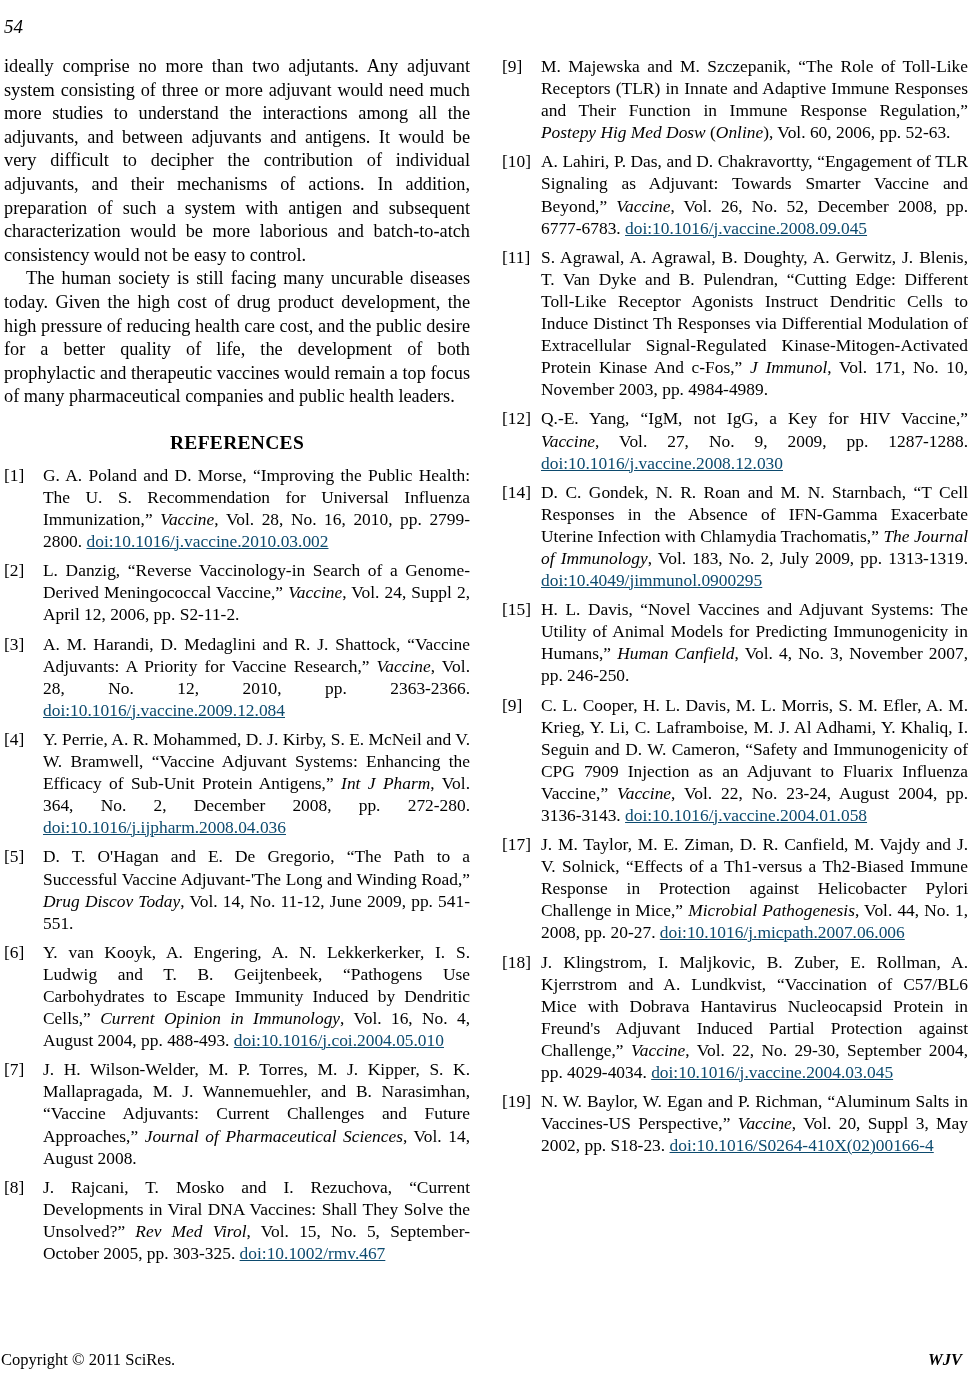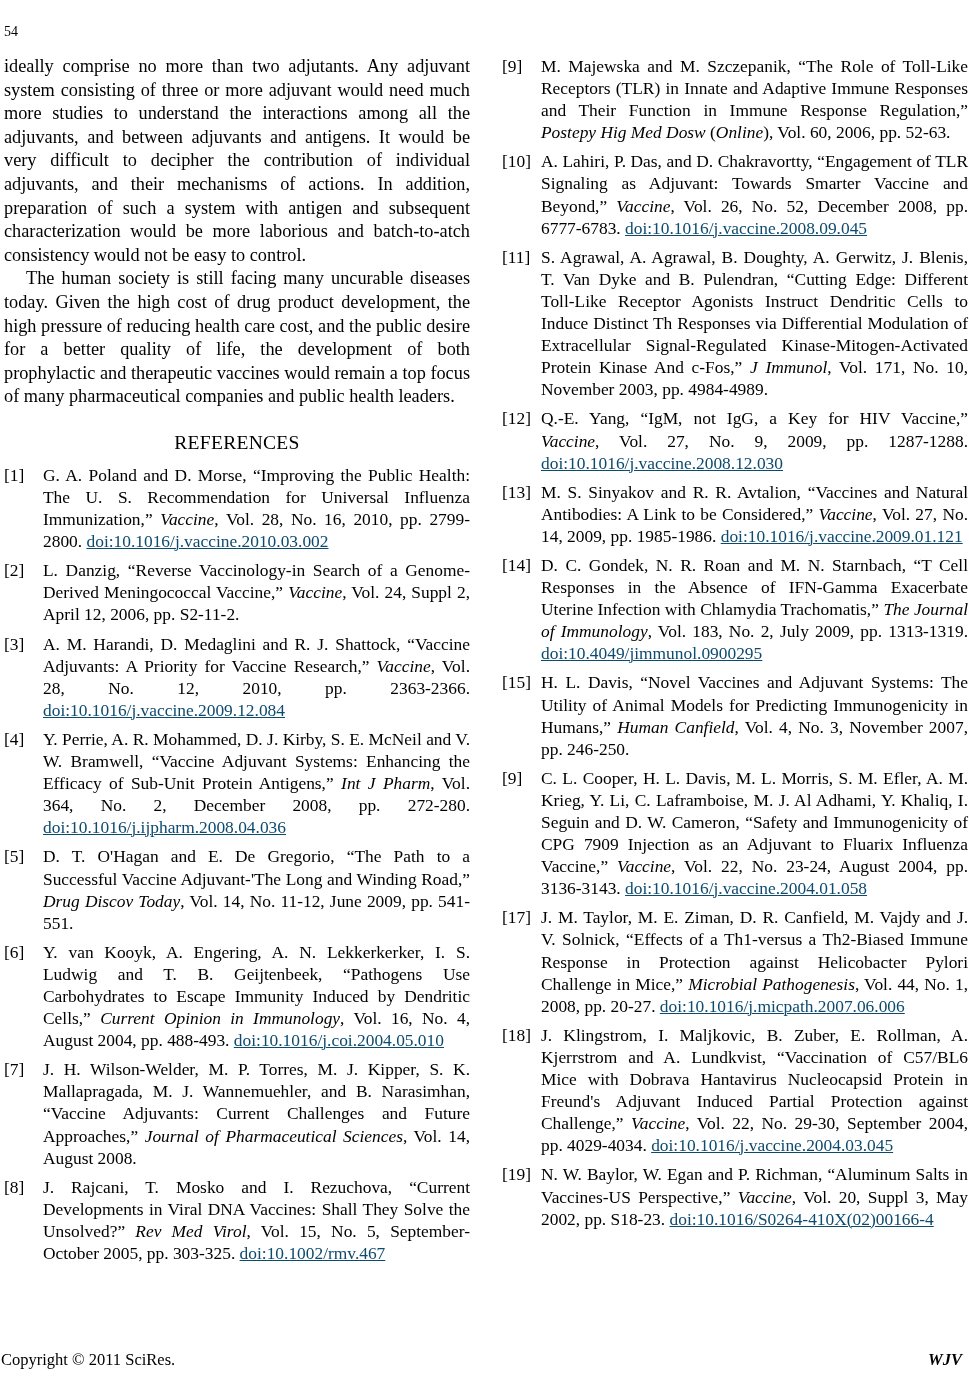--- a/index.html
+++ b/index.html
@@ -28,22 +28,23 @@
     position: absolute;
     top: 8px;
     left: 0;
     width: 969px;
     height: 26px;
     font-size: 16.5px;
   }
   .runhead .folio {
     position: absolute;
     left: 4px;
-    top: 16px;
-    font-size: 14px;
+    top: 8px;
+    font-size: 19px;
+    font-style: italic;
   }
   .runhead .title {
     position: absolute;
     left: 0;
     top: 0;
     width: 969px;
     text-align: center;
     font-size: 16.5px;
   }
 
@@ -70,21 +71,21 @@
     hyphens: none;
   }
   p.body.indent {
     text-indent: 22px;
   }
 
   h2.refs-head {
     margin: 23px 0 10px 0;
     text-align: center;
     font-size: 19.5px;
-    font-weight: normal;
+    font-weight: bold;
     letter-spacing: 0.3px;
   }
 
   
   .ref {
     display: flex;
     margin-bottom: 7px;
     font-size: 17.4px;
     line-height: 22.1px;
   }
@@ -195,24 +196,20 @@
           </div>
           <div class="ref">
             <span class="num">[11]</span>
             <span class="txt"><span>S. Agrawal, A. Agrawal, B. Doughty, A. Gerwitz, J. Blenis, T. Van Dyke and B. Pulendran, “Cutting Edge: Different Toll-Like Receptor Agonists Instruct Dendritic Cells to Induce Distinct Th Responses via Differential Modulation of Extracellular Signal-Regulated Kinase-Mitogen-Activated Protein Kinase And c-Fos,” </span><i>J Immunol</i><span>, Vol. 171, No. 10, November 2003, pp. 4984-4989.</span></span>
           </div>
           <div class="ref">
             <span class="num">[12]</span>
             <span class="txt"><span>Q.-E. Yang, “IgM, not IgG, a Key for HIV Vaccine,” </span><i>Vaccine</i><span>, Vol. 27, No. 9, 2009, pp. 1287-1288. </span><a class="doi" href="#">doi:10.1016/j.vaccine.2008.12.030</a></span>
           </div>
           <div class="ref">
-            <span class="num">[13]</span>
-            <span class="txt"><span>M. S. Sinyakov and R. R. Avtalion, “Vaccines and Natural Antibodies: A Link to be Considered,” </span><i>Vaccine</i><span>, Vol. 27, No. 14, 2009, pp. 1985-1986. </span><a class="doi" href="#">doi:10.1016/j.vaccine.2009.01.121</a></span>
-          </div>
-          <div class="ref">
             <span class="num">[14]</span>
             <span class="txt"><span>D. C. Gondek, N. R. Roan and M. N. Starnbach, “T Cell Responses in the Absence of IFN-Gamma Exacerbate Uterine Infection with Chlamydia Trachomatis,” </span><i>The Journal of Immunology</i><span>, Vol. 183, No. 2, July 2009, pp. 1313-1319. </span><a class="doi" href="#">doi:10.4049/jimmunol.0900295</a></span>
           </div>
           <div class="ref">
             <span class="num">[15]</span>
             <span class="txt"><span>H. L. Davis, “Novel Vaccines and Adjuvant Systems: The Utility of Animal Models for Predicting Immunogenicity in Humans,” </span><i>Human Canfield</i><span>, Vol. 4, No. 3, November 2007, pp. 246-250.</span></span>
           </div>
           <div class="ref">
             <span class="num">[9]</span>
             <span class="txt"><span>C. L. Cooper, H. L. Davis, M. L. Morris, S. M. Efler, A. M. Krieg, Y. Li, C. Laframboise, M. J. Al Adhami, Y. Khaliq, I. Seguin and D. W. Cameron, “Safety and Immunogenicity of CPG 7909 Injection as an Adjuvant to Fluarix Influenza Vaccine,” </span><i>Vaccine</i><span>, Vol. 22, No. 23-24, August 2004, pp. 3136-3143. </span><a class="doi" href="#">doi:10.1016/j.vaccine.2004.01.058</a></span>

